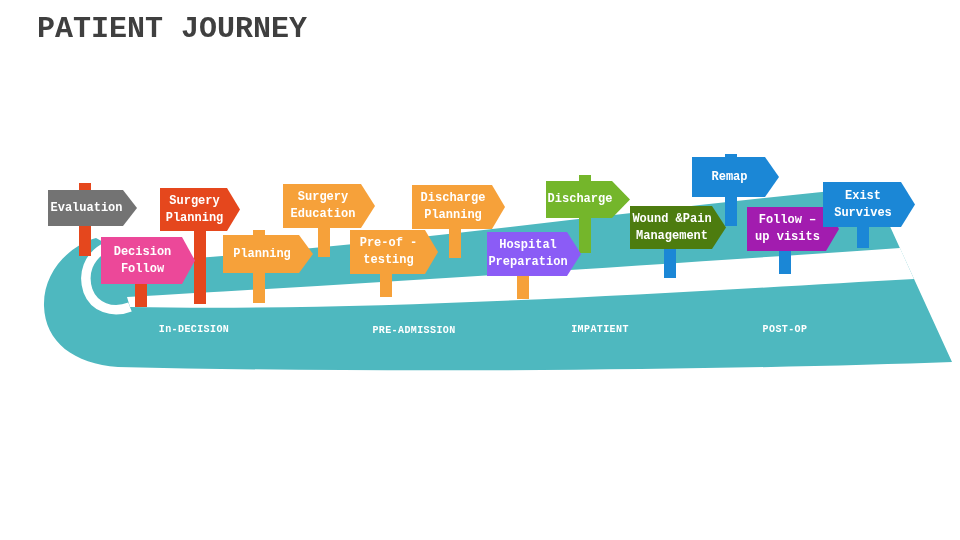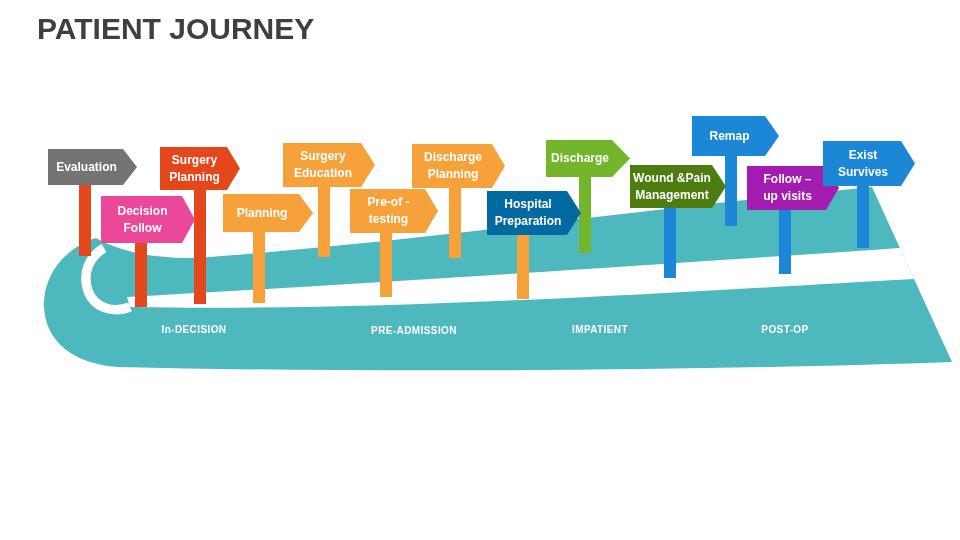--- a/index.html
+++ b/index.html
@@ -1,18 +1,18 @@
 <!DOCTYPE html>
 <html style="--red: #E5471D; --orange: #F6A13A; --green: #74B62B; --blue: #1B87D6; --road: #4EB8BF; --stripe: #FFFFFF; --title_text: #3F3F3F; --sign_text: #FFFFFF; --phase_text: #FFFFFF;"><head>
 <meta charset="utf-8">
 <style>
   html,body{margin:0;padding:0;}
   .slide{
     position:relative;width:960px;height:540px;background:#ffffff;overflow:hidden;
-    font-family:Liberation Sans, sans-serif;
+    font-family:Liberation Mono, monospace;
     border-radius:28px;
   }
   .title{
     position:absolute;left:37px;top:12px;margin:0;
     font-size:30px;font-weight:800;letter-spacing:0px;
     color:var(--title_text,#3F3F3F);
   }
   .road-svg{position:absolute;left:0;top:0;z-index:1;}
   .road-ribbon{fill:var(--road,#4EB8BF);}
   .road-stripe{fill:var(--stripe,#FFFFFF);}
@@ -20,21 +20,21 @@
   .phase{
     position:absolute;transform:translateX(-50%);z-index:2;
     color:var(--phase_text,#FFFFFF);font-size:10px;font-weight:bold;
     letter-spacing:.4px;white-space:nowrap;
   }
   .post{position:absolute;width:12px;z-index:3;}
   .sign{
     position:absolute;z-index:4;display:flex;flex-direction:column;
     justify-content:center;align-items:center;text-align:center;
     color:var(--sign_text,#FFFFFF);font-size:12px;font-weight:bold;line-height:17px;
-    box-sizing:border-box;padding-left:2px;
+    box-sizing:border-box;padding-left:2px;margin-top:41px;
   }
   .sign-line{white-space:nowrap;display:block;}
 </style>
 </head>
 <body>
 
 <div class="slide">
 
   <h1 class="title">PATIENT JOURNEY</h1>
 
@@ -93,21 +93,21 @@
         <span class="sign-line">Education</span>
       </div>
       <div class="sign" style="left: 350px; top: 189px; width: 88px; height: 44px; background: rgb(246, 161, 58); padding-right: 13px; clip-path: polygon(0px 0px, calc(100% - 13px) 0px, 100% 50%, calc(100% - 13px) 100%, 0px 100%);">
         <span class="sign-line">Pre-of -</span>
         <span class="sign-line">testing</span>
       </div>
       <div class="sign" style="left: 412px; top: 144px; width: 93px; height: 44px; background: rgb(246, 161, 58); padding-right: 13px; clip-path: polygon(0px 0px, calc(100% - 13px) 0px, 100% 50%, calc(100% - 13px) 100%, 0px 100%);">
         <span class="sign-line">Discharge</span>
         <span class="sign-line">Planning</span>
       </div>
-      <div class="sign" style="left: 487px; top: 191px; width: 94px; height: 44px; background: #0369a1; padding-right: 14px; clip-path: polygon(0px 0px, calc(100% - 14px) 0px, 100% 50%, calc(100% - 14px) 100%, 0px 100%);">
+      <div class="sign" style="left: 487px; top: 191px; width: 94px; height: 44px; background: #8b5cf6; padding-right: 14px; clip-path: polygon(0px 0px, calc(100% - 14px) 0px, 100% 50%, calc(100% - 14px) 100%, 0px 100%);">
         <span class="sign-line">Hospital</span>
         <span class="sign-line">Preparation</span>
       </div>
       <div class="sign" style="left: 546px; top: 140px; width: 84px; height: 37px; background: rgb(116, 182, 43); padding-right: 18px; clip-path: polygon(0px 0px, calc(100% - 18px) 0px, 100% 50%, calc(100% - 18px) 100%, 0px 100%);">
         <span class="sign-line">Discharge</span>
       </div>
       <div class="sign" style="left: 630px; top: 165px; width: 96px; height: 43px; background: #4d7c0f; padding-right: 14px; clip-path: polygon(0px 0px, calc(100% - 14px) 0px, 100% 50%, calc(100% - 14px) 100%, 0px 100%);">
         <span class="sign-line">Wound &amp;Pain</span>
         <span class="sign-line">Management</span>
       </div>

